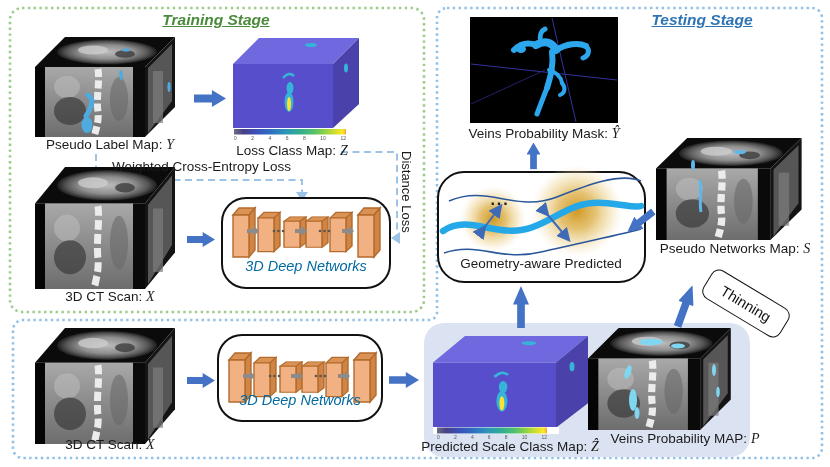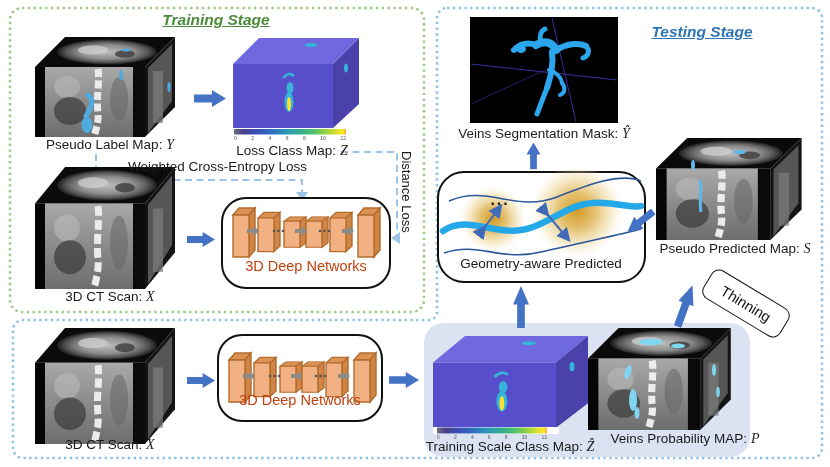--- a/index.html
+++ b/index.html
@@ -3,22 +3,22 @@
 <meta charset="utf-8">
 <style>
   html,body{margin:0;padding:0;background:#fff;}
   #stage{position:relative;width:830px;height:467px;background:#fff;overflow:hidden;
          font-family:"Liberation Sans",sans-serif;}
   #art{position:absolute;left:0;top:0;}
   .cap{position:absolute;font-size:13.5px;color:#1b1b1b;text-align:center;line-height:1.15;white-space:nowrap;}
   .cap .var{font-family:"Liberation Serif",serif;font-style:italic;font-size:14px;}
   .title{position:absolute;font-size:15.5px;font-weight:bold;font-style:italic;text-align:center;text-decoration:underline;}
   .t-train{color:#4a8a3a;}
-  .t-test{color:#2e74b5;margin-top:12px;}
-  .netlabel{position:absolute;font-size:14.5px;color:#c2410c;text-align:center;}
+  .t-test{color:#2e74b5;}
+  .netlabel{position:absolute;font-size:14.5px;color:#0369a1;text-align:center;font-style:italic;}
   .barrow{position:absolute;background:#4472C4;
           clip-path:polygon(0% 26%,56% 26%,56% 0%,100% 50%,56% 100%,56% 74%,0% 74%);}
   .vtext{position:absolute;writing-mode:vertical-rl;text-orientation:mixed;font-size:13px;color:#1b1b1b;}
   .thinning{position:absolute;border:1.7px solid #111;border-radius:9px;background:#fff;
             display:flex;align-items:center;justify-content:center;font-size:14.5px;color:#111;}
   .ticks{position:absolute;display:flex;justify-content:space-between;font-size:5px;color:#555;}
   .dots{position:absolute;font-size:16px;font-weight:bold;color:#222;letter-spacing:1px;}
 </style>
 </head>
 <body>
@@ -250,39 +250,39 @@
   <div class="cap" style="left:212px;top:143px;width:160px"><span>Loss Class Map: </span><i class="var">Z</i></div>
   <div class="ticks" style="left:234px;top:135px;width:112px">
     <span>0</span>
       <span>2</span>
       <span>4</span>
       <span>6</span>
       <span>8</span>
       <span>10</span>
       <span>12</span>
   </div>
-  <div class="cap" style="left:128px;top:159px;text-align:left">Weighted Cross-Entropy Loss</div>
+  <div class="cap" style="left:112px;top:159px;text-align:left">Weighted Cross-Entropy Loss</div>
   <div class="vtext" style="left:399px;top:151px;height:108px">Distance Loss</div>
   <div class="netlabel" style="left:222px;top:258px;width:168px">3D Deep Networks</div>
   <div class="cap" style="left:35px;top:289px;width:150px"><span>3D CT Scan: </span><i class="var">X</i></div>
 
-  <div class="cap" style="left:454px;top:126px;width:180px"><span>Veins Segmentation Mask: </span><i class="var">Ŷ</i></div>
+  <div class="cap" style="left:454px;top:126px;width:180px"><span>Veins Probability Mask: </span><i class="var">Ŷ</i></div>
   <div class="dots" style="left:485px;top:195px;width:30px;text-align:center">···</div>
   <div class="cap" style="left:441px;top:256px;width:200px">Geometry-aware Predicted</div>
-  <div class="cap" style="left:645px;top:241px;width:180px"><span>Pseudo Predicted Map: </span><i class="var">S</i></div>
+  <div class="cap" style="left:645px;top:241px;width:180px"><span>Pseudo Networks Map: </span><i class="var">S</i></div>
   <div class="thinning" style="left:701px;top:287px;width:88px;height:31px;transform:rotate(31deg)">
       <span>Thinning</span>
     </div>
   <div class="netlabel" style="left:218px;top:392px;width:164px">3D Deep Networks</div>
   <div class="cap" style="left:35px;top:437px;width:150px"><span>3D CT Scan: </span><i class="var">X</i></div>
   <div class="ticks" style="left:437px;top:434px;width:110px">
     <span>0</span>
       <span>2</span>
       <span>4</span>
       <span>6</span>
       <span>8</span>
       <span>10</span>
       <span>12</span>
   </div>
-  <div class="cap" style="left:419px;top:439px;width:182px"><span>Training Scale Class Map: </span><i class="var">Ẑ</i></div>
+  <div class="cap" style="left:419px;top:439px;width:182px"><span>Predicted Scale Class Map: </span><i class="var">Ẑ</i></div>
   <div class="cap" style="left:595px;top:431px;width:180px"><span>Veins Probability MAP: </span><i class="var">P</i></div>
 
 </div>
 
 </body></html>

